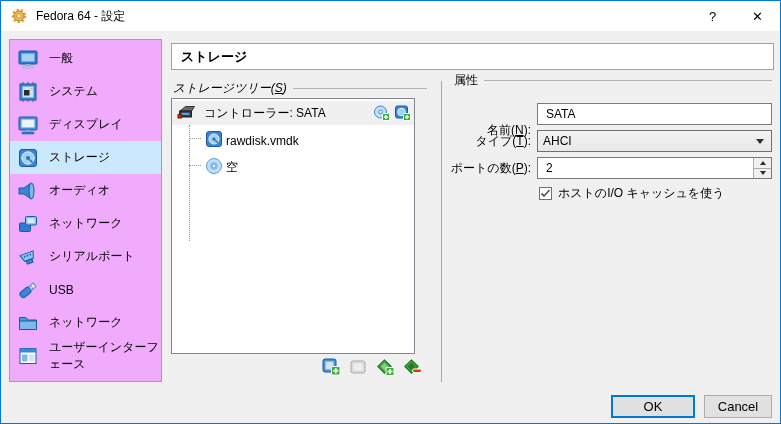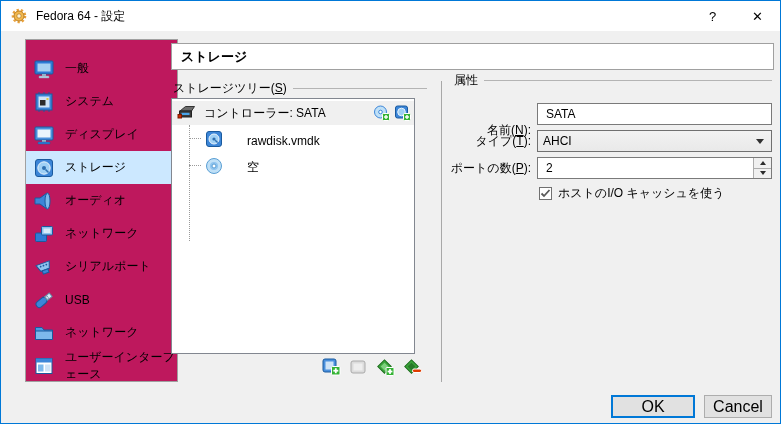--- a/index.html
+++ b/index.html
@@ -4,38 +4,38 @@
 <style>
   html,body{margin:0;padding:0;background:#cfcfcf;font-family:"Liberation Sans","DejaVu Sans",sans-serif;}
   .window{position:relative;width:781px;height:424px;box-sizing:border-box;border:1px solid #0078d7;background:#f0f0f0;overflow:hidden;}
   
   .titlebar{position:absolute;left:0;top:0;right:0;height:30px;background:#ffffff;display:flex;align-items:center;}
   .titlebar .app-icon{width:16px;height:16px;margin-left:10px;flex:0 0 auto;}
   .titlebar .title{margin-left:9px;font-size:12px;color:#000;}
   .titlebar .spacer{flex:1;}
   .cap-btn{width:45px;height:30px;display:flex;align-items:center;justify-content:center;font-size:13px;color:#000;cursor:default;}
   
-  .sidebar{position:absolute;left:24px;top:38px;width:153px;height:343px;background:#be185d;border:1px solid #a0a0a0;box-sizing:border-box;padding-top:12px;}
+  .sidebar{position:absolute;left:8px;top:38px;width:153px;height:343px;background:#f0abfc;border:1px solid #a0a0a0;box-sizing:border-box;padding-top:2px;}
   .side-item{height:33px;display:flex;align-items:center;padding-left:5px;font-size:12px;color:#000;}
   .side-item.selected{background:#cce8ff;}
   .side-icon{width:26px;height:26px;display:flex;align-items:center;justify-content:center;margin-right:8px;flex:0 0 auto;}
   
   .page-header{position:absolute;left:170px;top:42px;width:603px;height:27px;box-sizing:border-box;background:#fff;border:1px solid #a0a0a0;font-size:13px;font-weight:bold;line-height:25px;padding-left:9px;}
   
   .group-row{position:absolute;display:flex;align-items:center;font-size:12px;color:#000;height:14px;}
   .group-row .rule{flex:1;height:0;border-top:1px solid #b4b4b4;margin-left:6px;margin-top:1px;}
   
   .tree-panel{position:absolute;left:170px;top:97px;width:244px;height:256px;box-sizing:border-box;background:#fff;border:1px solid #828790;}
   .tree-row{position:relative;display:flex;align-items:center;font-size:12px;}
   .row-controller{height:24px;margin-top:2px;background:#f0f0f0;padding-left:5px;}
   .row-controller .lbl{margin-left:7px;}
   .ctrl-actions{position:absolute;right:3px;top:3px;display:flex;gap:3px;}
   .mini-btn{width:18px;height:18px;display:flex;align-items:center;justify-content:center;}
   .row-child{height:27px;padding-left:33px;}
-  .row-child .lbl{margin-left:24px;}
+  .row-child .lbl{margin-left:3px;}
   .tree-lines{position:absolute;left:17px;top:26px;width:14px;height:114px;pointer-events:none;}
   .vline{position:absolute;left:0;top:0;height:116px;border-left:1px dotted #9a9a9a;}
   .hstub{position:absolute;left:0;width:12px;border-top:1px dotted #9a9a9a;}
   
   .tree-toolbar{position:absolute;left:320px;top:356px;display:flex;gap:7px;}
   .tb-btn{width:20px;height:20px;display:flex;align-items:center;justify-content:center;}
   
   .vsep{position:absolute;left:440px;top:80px;width:1px;height:301px;background:#a8a8a8;}
   
   .attr-label{position:absolute;font-size:12px;text-align:right;width:110px;left:420px;height:22px;line-height:22px;}
@@ -45,21 +45,21 @@
   .spin-wrap{position:absolute;left:536px;width:235px;height:22px;}
   .spin-wrap .text-input{left:0;width:235px;padding-right:20px;}
   .spin-btns{position:absolute;right:1px;top:1px;width:17px;height:20px;display:flex;flex-direction:column;border-left:1px solid #adadad;}
   .spin-btn{flex:1;background:#f0f0f0;display:flex;align-items:center;justify-content:center;}
   .spin-btn + .spin-btn{border-top:1px solid #adadad;}
   .tri-up{width:0;height:0;border-left:3.5px solid transparent;border-right:3.5px solid transparent;border-bottom:4px solid #2b2b2b;}
   .tri-dn{width:0;height:0;border-left:3.5px solid transparent;border-right:3.5px solid transparent;border-top:4px solid #2b2b2b;}
   .check-row{position:absolute;left:538px;top:184px;display:flex;align-items:center;font-size:12px;}
   .checkbox{width:13px;height:13px;box-sizing:border-box;border:1px solid #707070;background:#fff;margin-right:6px;display:flex;align-items:center;justify-content:center;}
   
-  .btn{position:absolute;box-sizing:border-box;background:#e1e1e1;font-size:16px;font-family:inherit;display:flex;align-items:center;justify-content:center;color:#000;}
+  .btn{position:absolute;box-sizing:border-box;background:#e1e1e1;font-size:13px;font-family:inherit;display:flex;align-items:center;justify-content:center;color:#000;}
   .btn-ok{left:610px;top:394px;width:84px;height:23px;border:2px solid #0078d7;}
   .btn-cancel{left:703px;top:394px;width:68px;height:23px;border:1px solid #adadad;}
   u{text-decoration:underline;}
 </style>
 </head>
 <body>
 
 <div class="window">
 
   <div class="titlebar">
@@ -190,21 +190,21 @@
             <rect x="6" y="10.5" width="5.5" height="7" fill="#7db9ec"></rect>
             <rect x="13" y="10.5" width="5.5" height="7" fill="#cfe4f7"></rect>
           </svg>
       </span>
       <span>ユーザーインターフェース</span>
     </div>
   </div>
 
   <div class="page-header">ストレージ</div>
 
-  <div class="group-row" style="left:172px;top:80px;width:254px;">
+  <div class="group-row" style="left:172px;top:80px;width:254px;font-style:italic;">
     <span>ストレージツリー(<u>S</u>)</span>
     <span class="rule"></span>
   </div>
 
   <div class="tree-panel">
     <div class="tree-row row-controller">
       <span>
         <svg width="20" height="17" viewBox="0 0 20 17">
             <path d="M3 8 l5.5 -4.5 h9 l-3 4.5 z" fill="#6b6b6b" stroke="#333"></path>
             <rect x="2.5" y="8" width="12" height="6" fill="#3a3a3a" stroke="#222"></rect>

